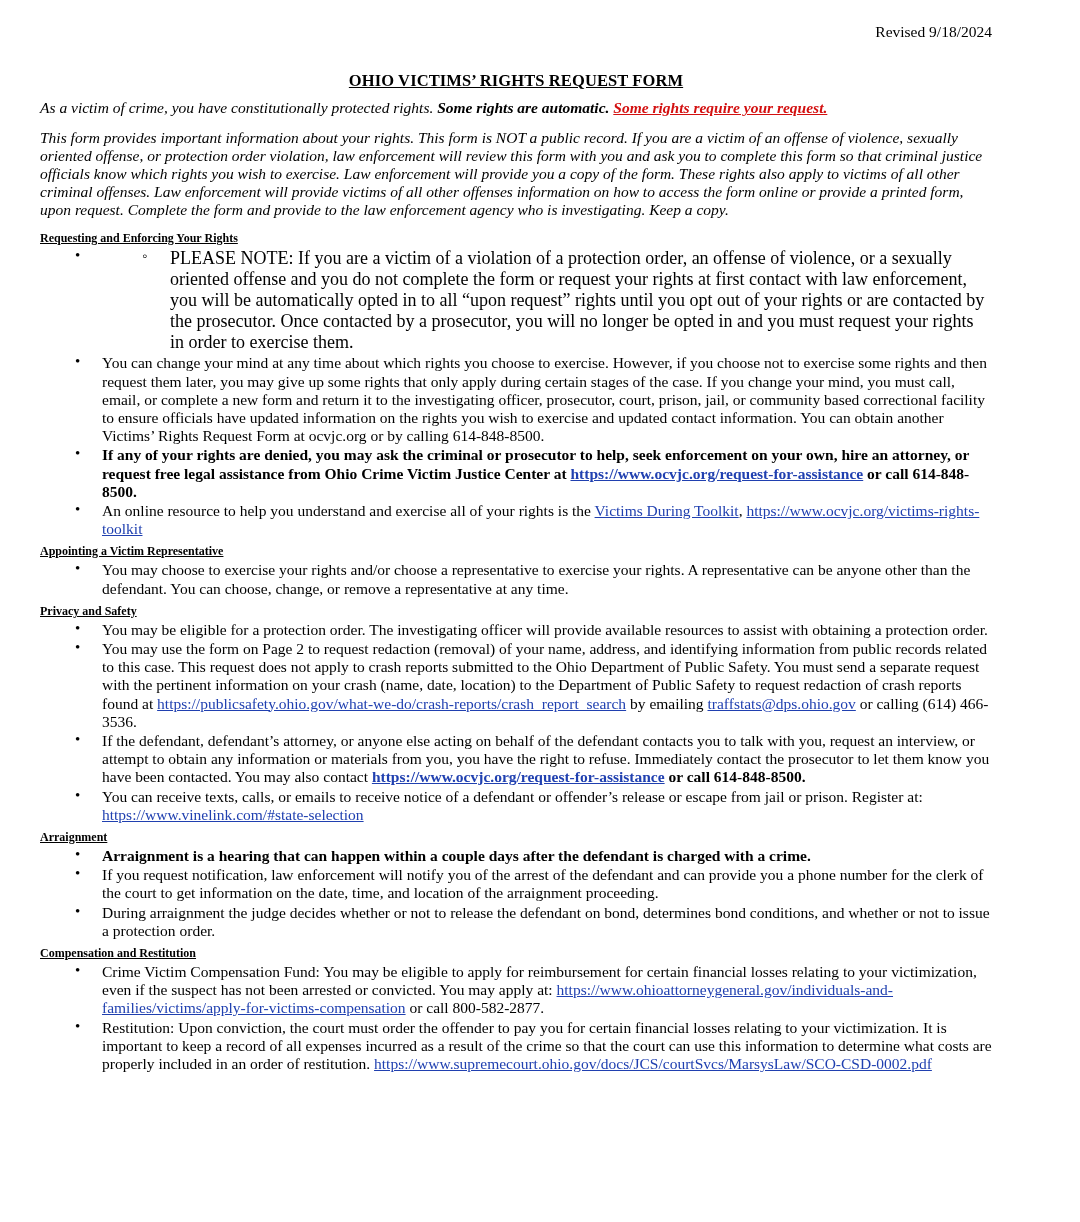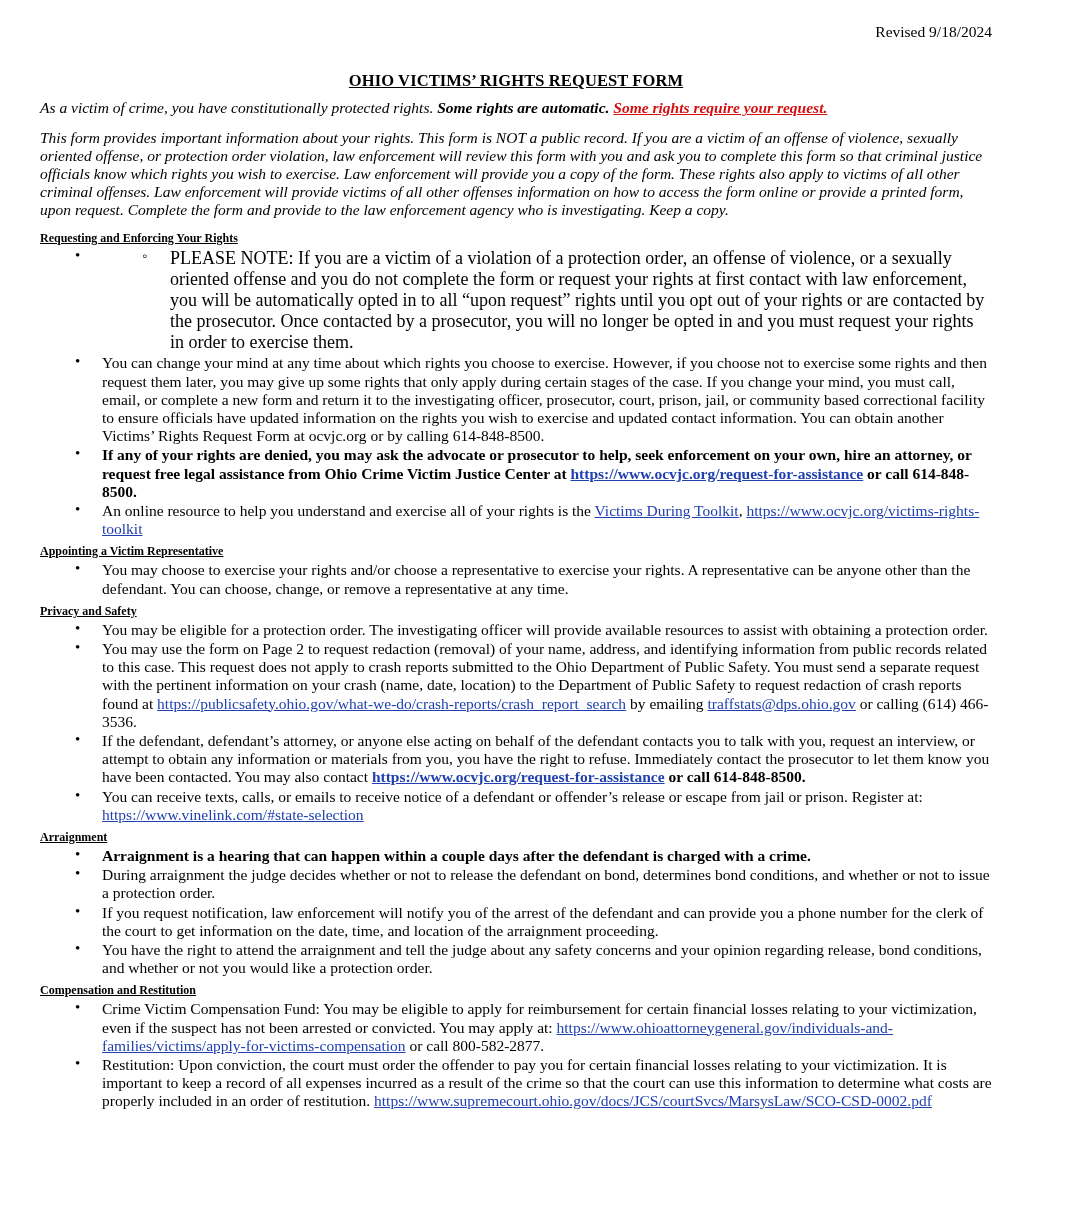--- a/index.html
+++ b/index.html
@@ -112,43 +112,42 @@
   <p class="body-para">This form provides important information about your rights. This form is NOT a public record. If you are a victim of an offense of violence, sexually oriented offense, or protection order violation, law enforcement will review this form with you and ask you to complete this form so that criminal justice officials know which rights you wish to exercise. Law enforcement will provide you a copy of the form. These rights also apply to victims of all other criminal offenses. Law enforcement will provide victims of all other offenses information on how to access the form online or provide a printed form, upon request. Complete the form and provide to the law enforcement agency who is investigating. Keep a copy.</p>
 
   <h2 class="section-head">Requesting and Enforcing Your Rights</h2>
   <ul class="bullets">
     <li>
       <ul class="subbullets">
         <li><span>PLEASE NOTE: If you are a victim of a violation of a protection order, an offense of violence, or a sexually oriented offense and you do not complete the form or request your rights at first contact with law enforcement, you will be automatically opted in to all “upon request” rights until you opt out of your rights or are contacted by the prosecutor. Once contacted by a prosecutor, you will no longer be opted in and you must request your rights in order to exercise them.</span></li>
       </ul>
     </li>
     <li><span>You can change your mind at any time about which rights you choose to exercise. However, if you choose not to exercise some rights and then request them later, you may give up some rights that only apply during certain stages of the case. If you change your mind, you must call, email, or complete a new form and return it to the investigating officer, prosecutor, court, prison, jail, or community based correctional facility to ensure officials have updated information on the rights you wish to exercise and updated contact information. You can obtain another Victims’ Rights Request Form at ocvjc.org or by calling 614-848-8500.</span></li>
-    <li><b>If any of your rights are denied, you may ask the advocate or prosecutor to help, seek enforcement on your own, hire an attorney, or request free legal assistance from Ohio Crime Victim Justice Center at </b><b><a class="link" href="#">https://www.ocvjc.org/request-for-assistance</a></b><b> or call 614-848-8500.</b></li>
+    <li><b>If any of your rights are denied, you may ask the criminal or prosecutor to help, seek enforcement on your own, hire an attorney, or request free legal assistance from Ohio Crime Victim Justice Center at </b><b><a class="link" href="#">https://www.ocvjc.org/request-for-assistance</a></b><b> or call 614-848-8500.</b></li>
     <li><span>An online resource to help you understand and exercise all of your rights is the </span><a class="link" href="#">Victims During Toolkit</a><span>, </span><a class="link" href="#">https://www.ocvjc.org/victims-rights-toolkit</a></li>
   </ul>
 
   <h2 class="section-head">Appointing a Victim Representative</h2>
   <ul class="bullets">
     <li><span>You may choose to exercise your rights and/or choose a representative to exercise your rights. A representative can be anyone other than the defendant. You can choose, change, or remove a representative at any time.</span></li>
   </ul>
 
   <h2 class="section-head">Privacy and Safety</h2>
   <ul class="bullets">
     <li><span>You may be eligible for a protection order. The investigating officer will provide available resources to assist with obtaining a protection order.</span></li>
     <li><span>You may use the form on Page 2 to request redaction (removal) of your name, address, and identifying information from public records related to this case. This request does not apply to crash reports submitted to the Ohio Department of Public Safety. You must send a separate request with the pertinent information on your crash (name, date, location) to the Department of Public Safety to request redaction of crash reports found at </span><a class="link" href="#">https://publicsafety.ohio.gov/what-we-do/crash-reports/crash_report_search</a><span> by emailing </span><a class="link" href="#">traffstats@dps.ohio.gov</a><span> or calling (614) 466-3536.</span></li>
     <li><span>If the defendant, defendant’s attorney, or anyone else acting on behalf of the defendant contacts you to talk with you, request an interview, or attempt to obtain any information or materials from you, you have the right to refuse. Immediately contact the prosecutor to let them know you have been contacted. You may also contact </span><b><a class="link" href="#">https://www.ocvjc.org/request-for-assistance</a></b><b> or call 614-848-8500.</b></li>
     <li><span>You can receive texts, calls, or emails to receive notice of a defendant or offender’s release or escape from jail or prison. Register at: </span><a class="link" href="#">https://www.vinelink.com/#state-selection</a></li>
   </ul>
 
   <h2 class="section-head">Arraignment</h2>
   <ul class="bullets">
     <li><b>Arraignment is a hearing that can happen within a couple days after the defendant is charged with a crime.</b></li>
+    <li><span>If you request notification, law enforcement will notify you of the arrest of the defendant and can provide you a phone number for the clerk of the court to get information on the date, time, and location of the arraignment proceeding.</span></li>
     <li><span>During arraignment the judge decides whether or not to release the defendant on bond, determines bond conditions, and whether or not to issue a protection order.</span></li>
-    <li><span>If you request notification, law enforcement will notify you of the arrest of the defendant and can provide you a phone number for the clerk of the court to get information on the date, time, and location of the arraignment proceeding.</span></li>
-    <li><span>You have the right to attend the arraignment and tell the judge about any safety concerns and your opinion regarding release, bond conditions, and whether or not you would like a protection order.</span></li>
   </ul>
 
   <h2 class="section-head">Compensation and Restitution</h2>
   <ul class="bullets">
     <li><span>Crime Victim Compensation Fund: You may be eligible to apply for reimbursement for certain financial losses relating to your victimization, even if the suspect has not been arrested or convicted. You may apply at: </span><a class="link" href="#">https://www.ohioattorneygeneral.gov/individuals-and-families/victims/apply-for-victims-compensation</a><span> or call 800-582-2877.</span></li>
     <li><span>Restitution: Upon conviction, the court must order the offender to pay you for certain financial losses relating to your victimization. It is important to keep a record of all expenses incurred as a result of the crime so that the court can use this information to determine what costs are properly included in an order of restitution. </span><a class="link" href="#">https://www.supremecourt.ohio.gov/docs/JCS/courtSvcs/MarsysLaw/SCO-CSD-0002.pdf</a></li>
   </ul>
 
 </div>
 

